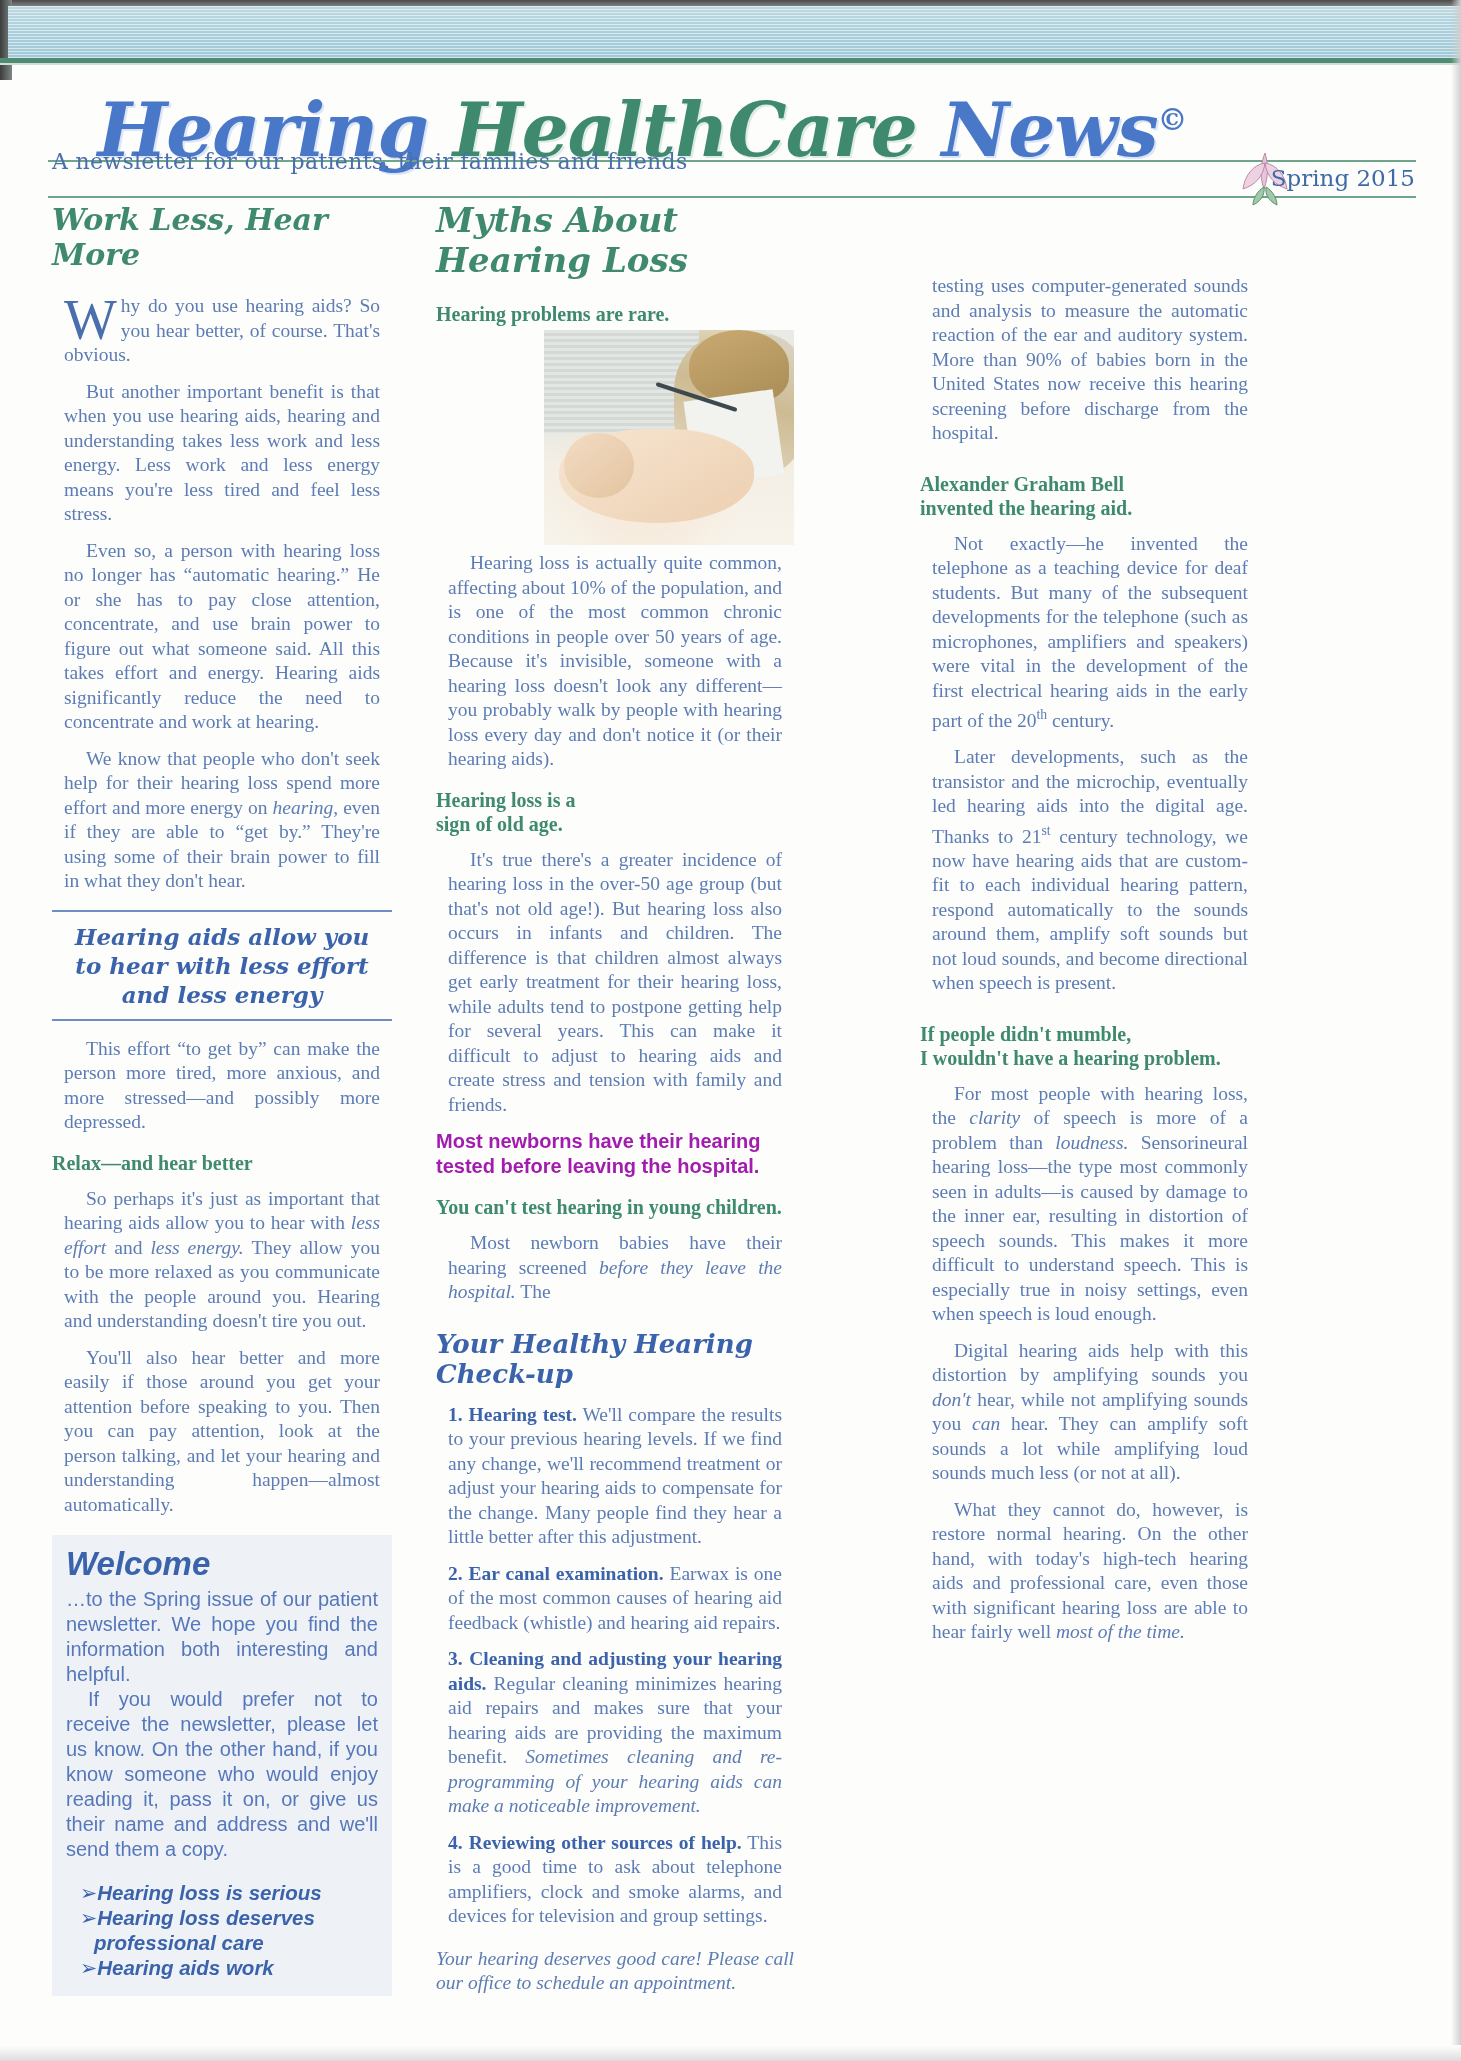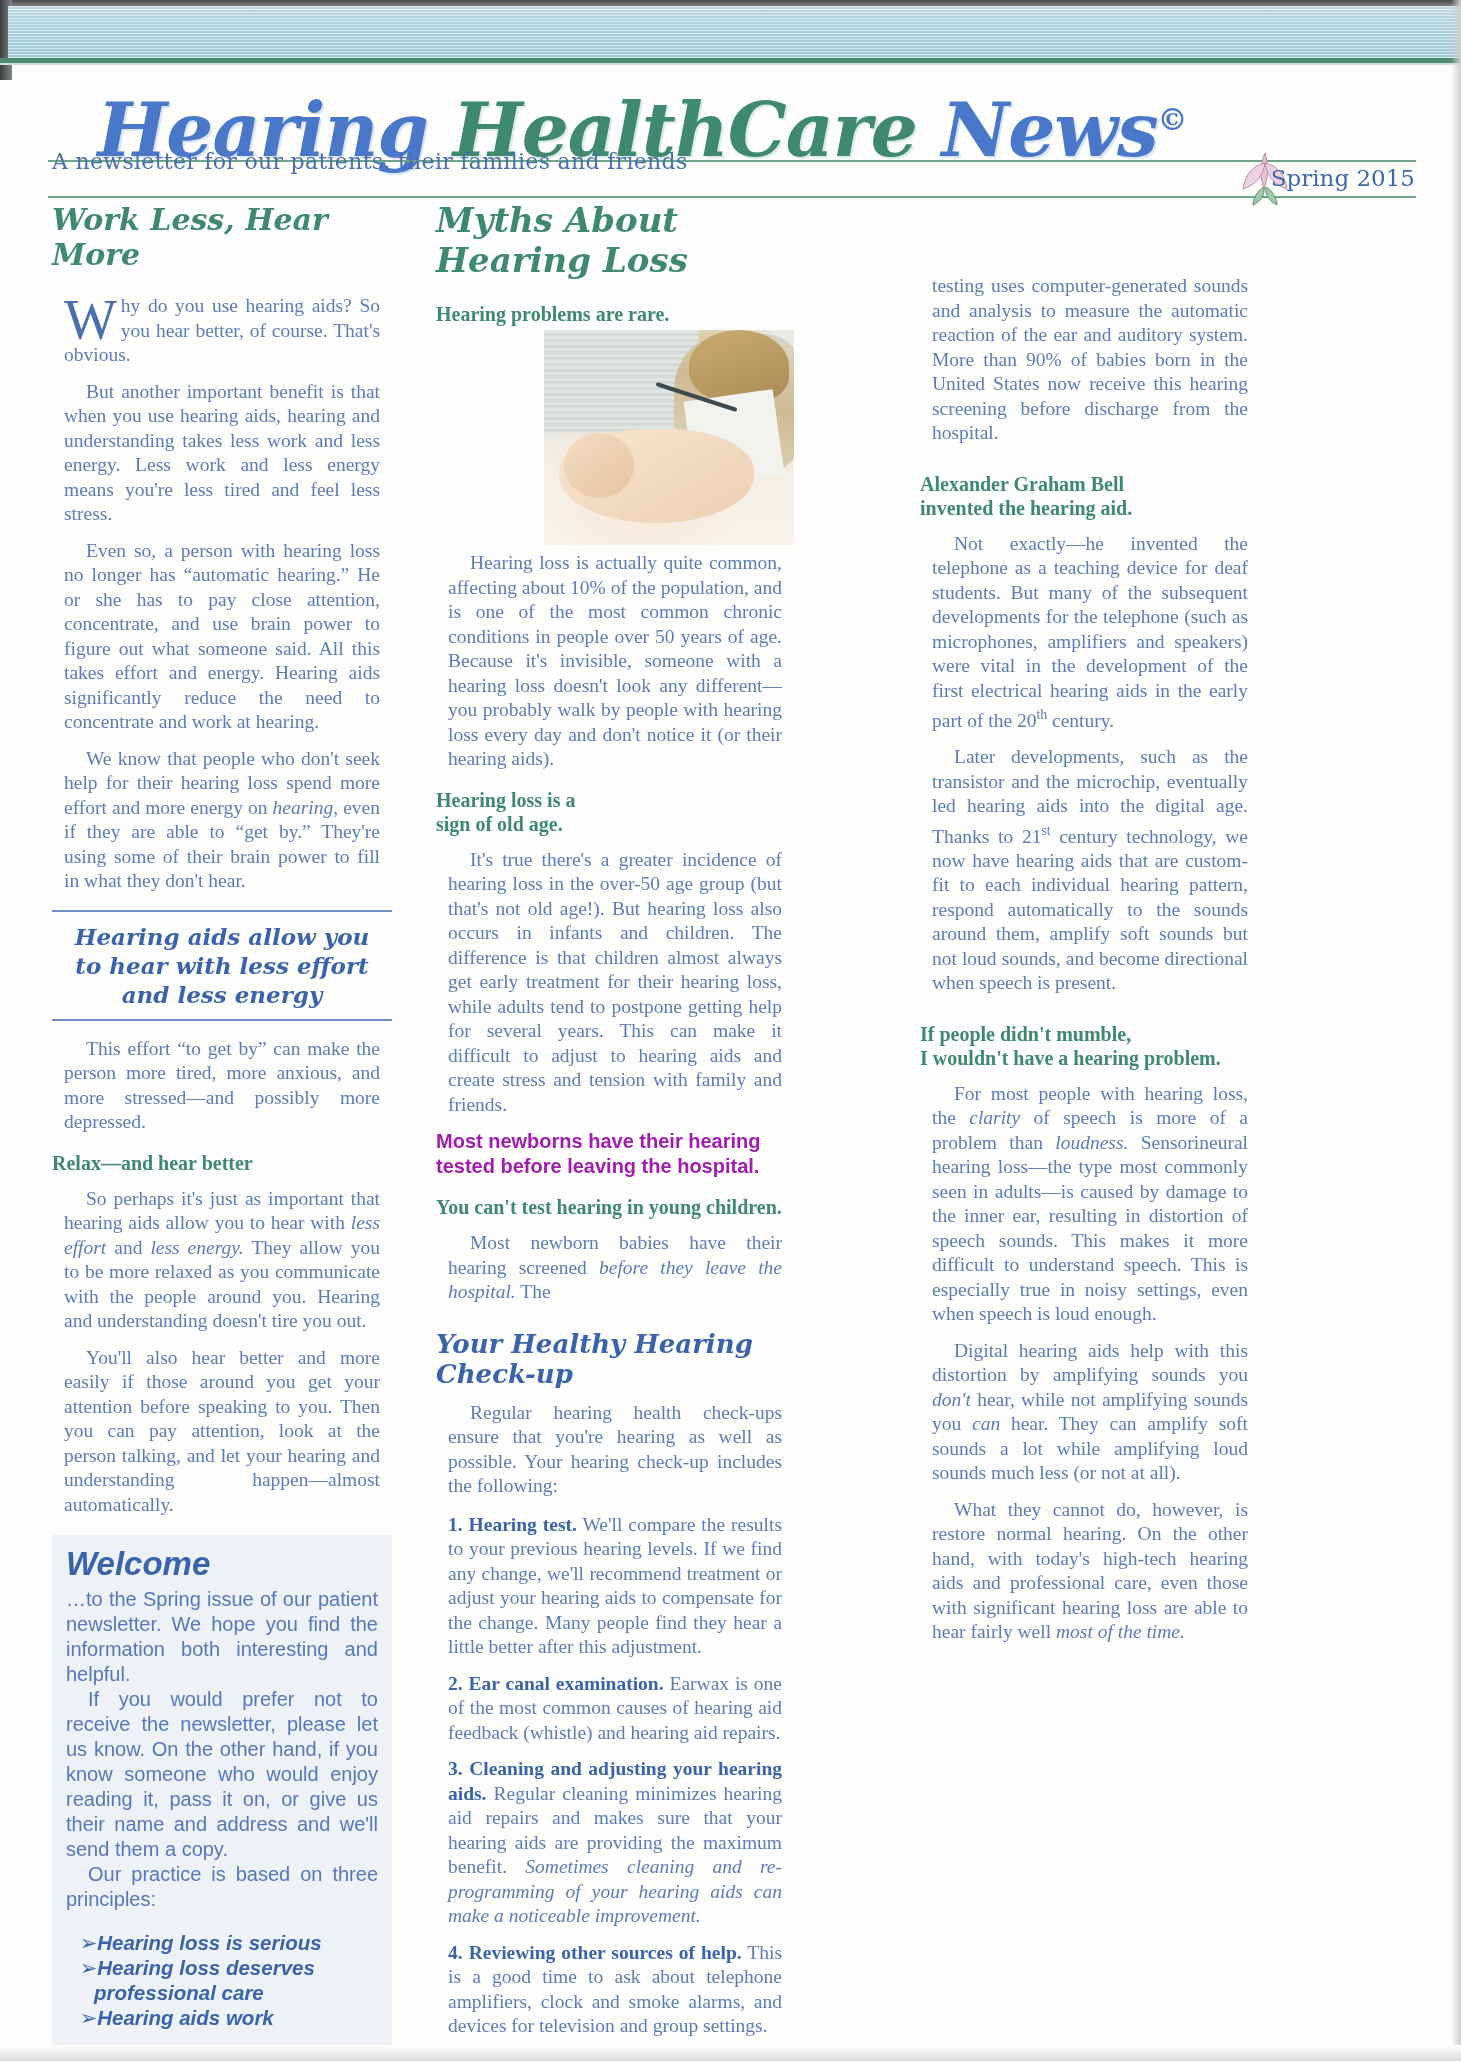--- a/index.html
+++ b/index.html
@@ -280,21 +280,20 @@
     <p class="body">This effort “to get by” can make the person more tired, more anxious, and more stressed—and possibly more depressed.</p>
 
     <p class="sub-green">Relax—and hear better</p>
     <p class="body"><span>So perhaps it's just as important that hearing aids allow you to hear with </span><i>less effort</i><span> and </span><i>less energy.</i><span>  They allow you to be more relaxed as you communicate with the people around you.  Hearing and understanding doesn't tire you out.</span></p>
     <p class="body">You'll also hear better and more easily if those around you get your attention before speaking to you.  Then you can pay attention, look at the person talking, and let your hearing and understanding happen—almost automatically.</p>
 
     <div class="welcome-box">
       <div class="welcome-title">Welcome</div>
       <p class="wbody noind">…to the Spring issue of our patient newsletter.  We hope you find the information both interesting and helpful.</p>
       <p class="wbody">If you would prefer not to receive the newsletter, please let us know.  On the other hand, if you know someone who would enjoy reading it, pass it on, or give us their name and address and we'll send them a copy.</p>
-      <p class="wbody">Our practice is based on three principles:</p>
       <ul class="wlist">
         <li><span class="arrow">➢</span><span>Hearing loss is serious</span></li>
         <li><span class="arrow">➢</span><span>Hearing loss deserves professional care</span></li>
         <li><span class="arrow">➢</span><span>Hearing aids work</span></li>
       </ul>
     </div>
   </div>
 
   <div class="col" id="col-mid" style="top:200px;">
     <h2 class="col-head-green big">Myths About Hearing Loss</h2>
@@ -315,21 +314,20 @@
 
     <p class="sub-green"><span>Hearing loss is a</span><br><span>sign of old age.</span></p>
     <p class="body">It's true there's a greater incidence of hearing loss in the over-50 age group (but that's not old age!). But hearing loss also occurs in infants and children. The difference is that children almost always get early treatment for their hearing loss, while adults tend to postpone getting help for several years.  This can make it difficult to adjust to hearing aids and create stress and tension with family and friends.</p>
 
     <p class="caption"><span>Most newborns have their hearing</span><br><span>tested before leaving the hospital.</span></p>
 
     <p class="sub-green">You can't test hearing in young children.</p>
     <p class="body"><span>Most newborn babies have their hearing screened </span><i>before they leave the hospital.</i><span>  The</span></p>
 
     <h3 class="sub-blue-italic">Your Healthy Hearing Check-up</h3>
-    <p class="body">Regular hearing health check-ups ensure that you're hearing as well as possible.  Your hearing check-up includes the following:</p>
 
     <p class="body noind" style="margin-top:14px"><span class="lead">1.  Hearing test.</span><span> We'll compare the results to your previous hearing levels. If we find any change, we'll recommend treatment or adjust your hearing aids to compensate for the change. Many people find they hear a little better after this adjustment.</span></p>
     <p class="body noind"><span class="lead">2.  Ear canal examination.</span><span> Earwax is one of the most common causes of hearing aid feedback (whistle) and hearing aid repairs.</span></p>
     <p class="body noind"><span class="lead">3.  Cleaning and adjusting your hearing aids.</span><span> Regular cleaning minimizes hearing aid repairs and makes sure that your hearing aids are providing the maximum benefit. </span><i>Sometimes cleaning and re-programming of your hearing aids can make a noticeable improvement.</i></p>
     <p class="body noind"><span class="lead">4.  Reviewing other sources of help.</span><span> This is a good time to ask about telephone amplifiers, clock and smoke alarms, and devices for television and group settings.</span></p>
 
     <p class="close-italic">Your hearing deserves good care! Please call our office to schedule an appointment.</p>
   </div>
 
   <div class="col" id="col-right" style="top:262px;">

